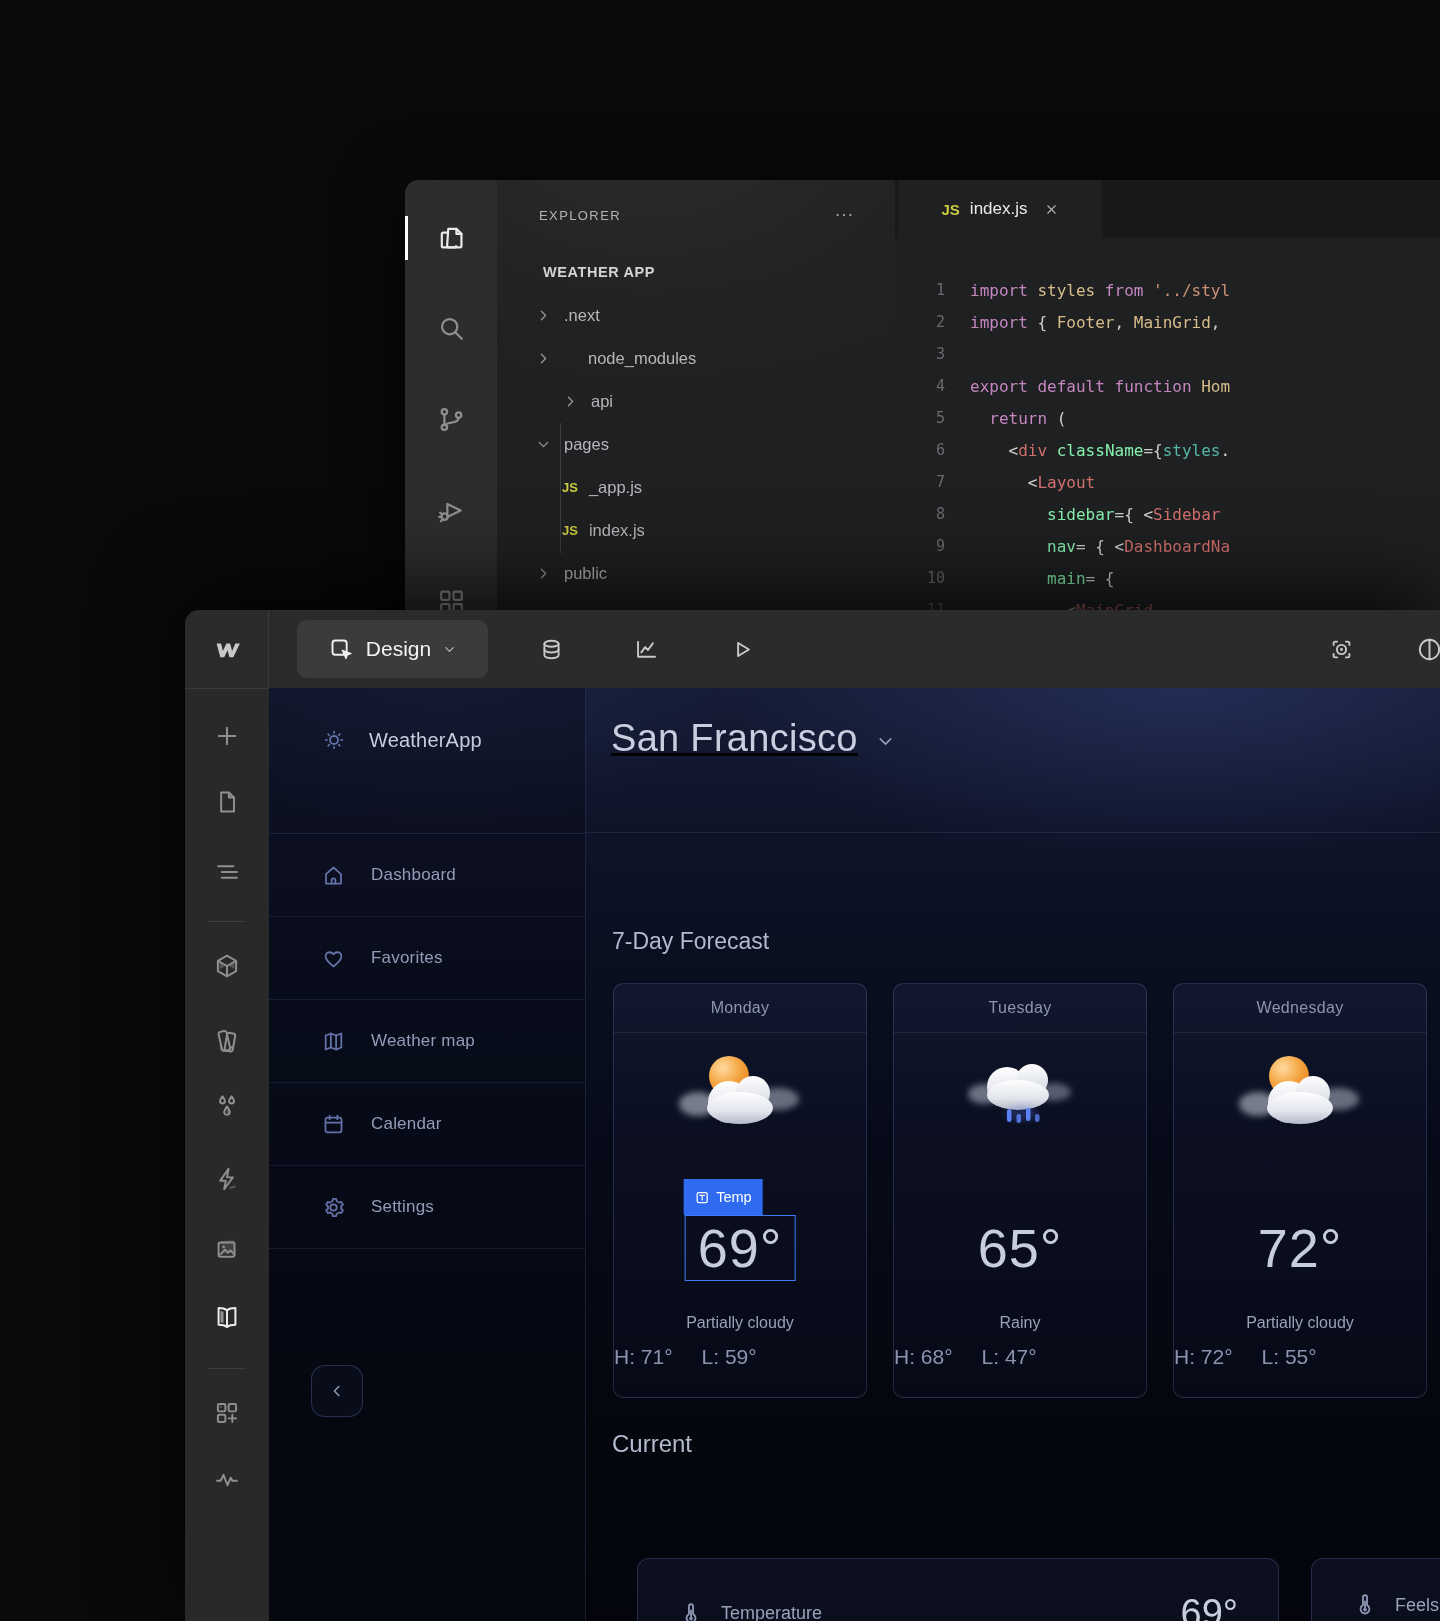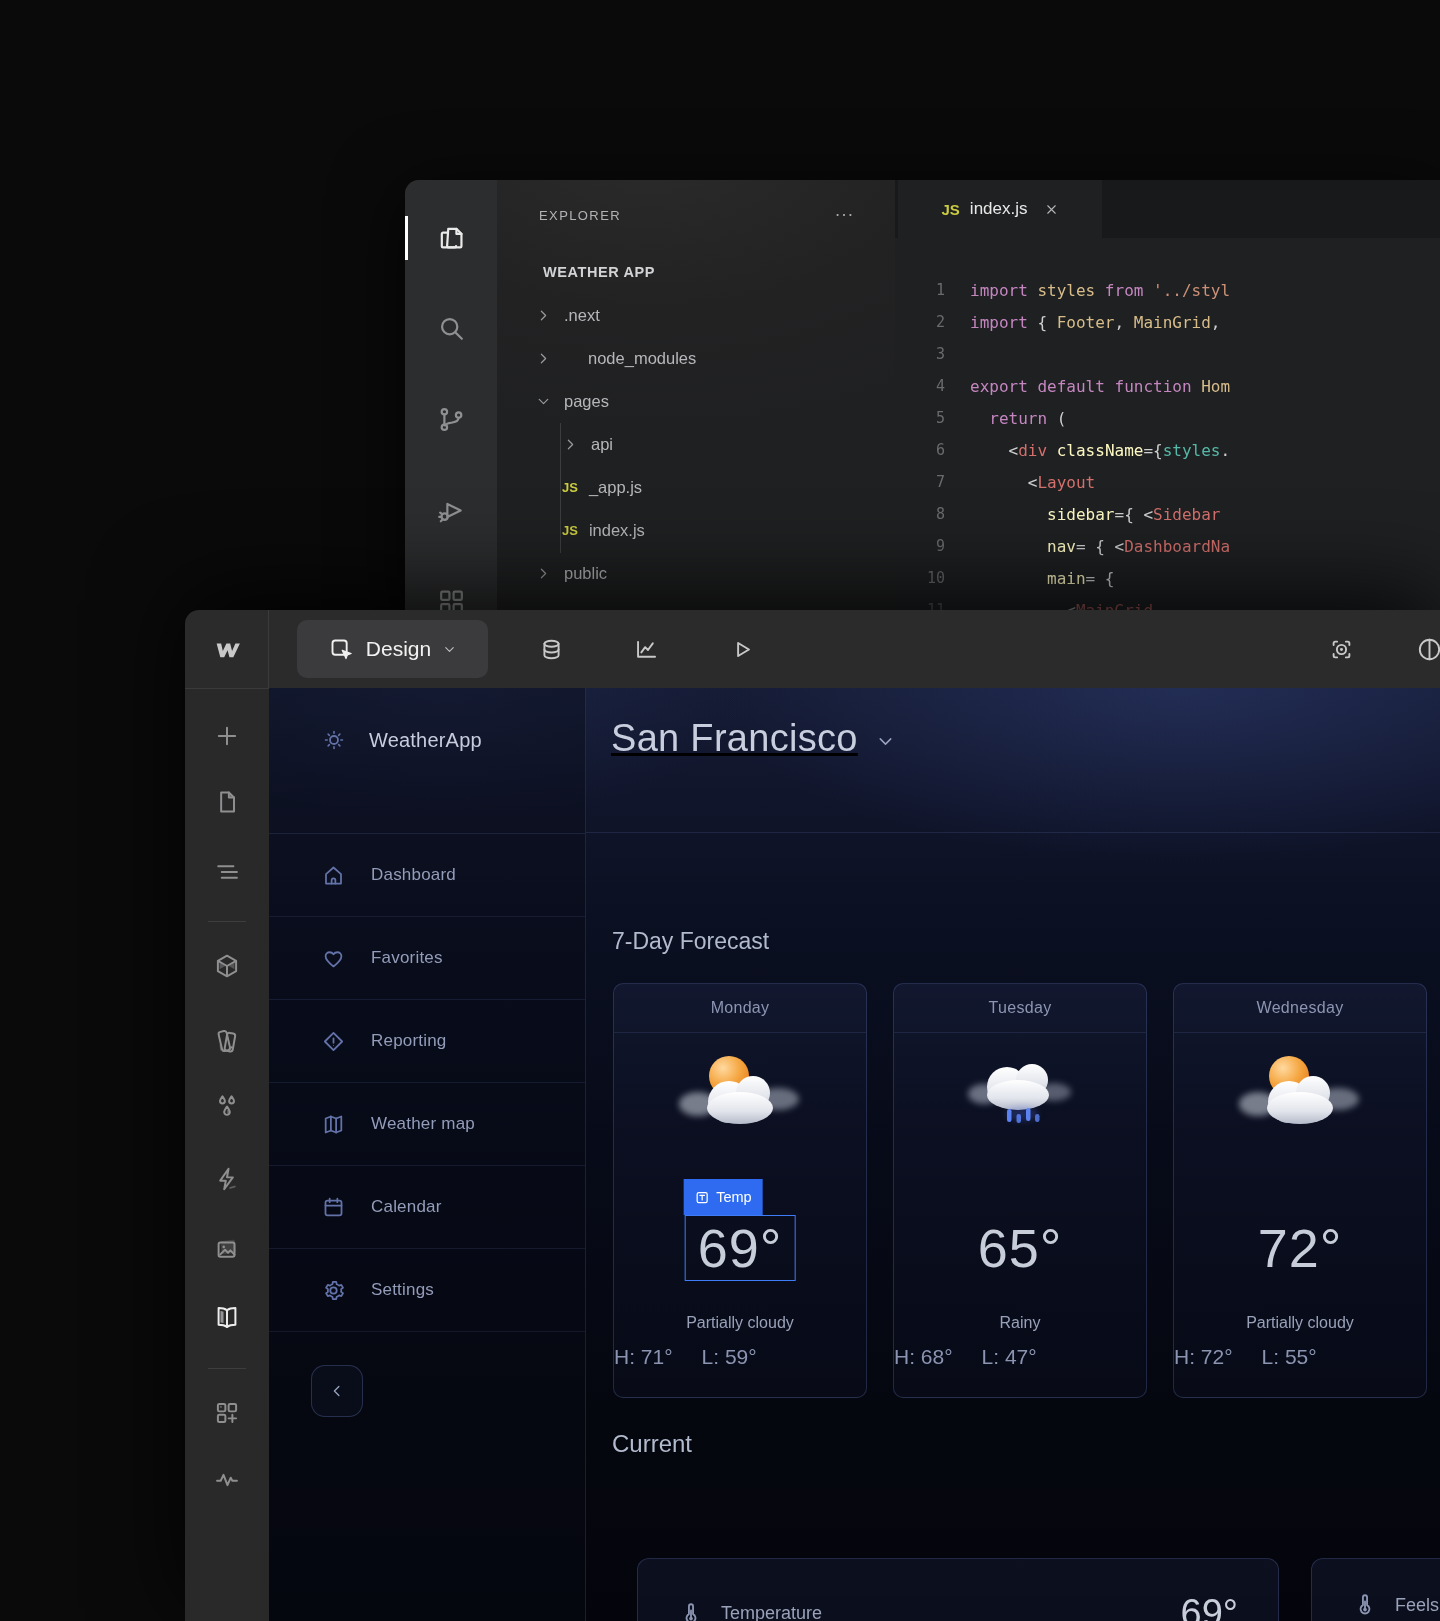--- a/index.html
+++ b/index.html
@@ -35,21 +35,21 @@
     justify-content:center; gap:10px; cursor:pointer; }
   .tab .jsb { font-size:15px; font-weight:bold; color:#cbcb41; }
   .tab .tlabel { font-size:17px; color:#e8e8e8; }
   .tab .tclose { color:#b5b5b5; margin-left:6px; } .tab .tclose svg{ width:15px; height:15px; }
   .code { position:relative; flex:1; padding-top:36px; font-family:"DejaVu Sans Mono", monospace; }
   .cl { height:32px; display:flex; align-items:center; }
   .cl .ln { width:75px; padding-right:25px; text-align:right; color:#6a6b6d; font-size:15px; flex:none; }
   .cl .cd { font-size:16px; white-space:pre; }
   .cl.dim { opacity:.7; }
   .tk-kw{color:#c586c0;} .tk-id{color:#d8bd8a;} .tk-str{color:#ce9178;} .tk-pu{color:#cfcfcf;}
-  .tk-tag{color:#d3706c;} .tk-attr{color:#fef9c3;} .tk-mem{color:#56b8a8;}
+  .tk-tag{color:#d3706c;} .tk-attr{color:#86efac;} .tk-mem{color:#56b8a8;}
 
   
   #designer { position:absolute; left:185px; top:610px; width:1255px; height:1011px;
     background:#2b2b2c; border-radius:14px 0 0 0; overflow:hidden; display:flex; flex-direction:column;
     box-shadow:0 -14px 90px rgba(0,0,0,.85); }
   .toolbar { height:78px; flex:none; display:flex; align-items:center; position:relative; }
   .logo-cell { width:84px; height:100%; flex:none; display:flex; align-items:center; justify-content:center;
     border-right:1px solid #3b3b3c; color:#c9c9c9; }
   .logo-cell svg { width:40px; height:30px; }
   .mode-btn { margin-left:28px; width:191px; height:58px; background:#3b3b3d; border-radius:10px;
@@ -190,35 +190,35 @@
           <span>.next</span>
         </div>
         <div class="trow" style="padding-left: 38px; gap: 24px;">
           <span class="chev" style="margin-right:12px">
             <svg class="ic" viewBox="0 0 24 24">
               <path d="M9 6l6 6-6 6"></path>
             </svg>
           </span>
           <span>node_modules</span>
         </div>
+        <div class="trow" style="padding-left: 65px;">
+          <span class="chev" style="margin-right:12px">
+            <svg class="ic" viewBox="0 0 24 24">
+              <path d="M9 6l6 6-6 6"></path>
+            </svg>
+          </span>
+          <span>api</span>
+        </div>
         <div class="trow" style="padding-left: 38px;">
           <span class="chev" style="margin-right:12px">
             <svg class="ic" viewBox="0 0 24 24">
               <path d="M6 9l6 6 6-6"></path>
             </svg>
           </span>
           <span>pages</span>
-        </div>
-        <div class="trow" style="padding-left: 65px;">
-          <span class="chev" style="margin-right:12px">
-            <svg class="ic" viewBox="0 0 24 24">
-              <path d="M9 6l6 6-6 6"></path>
-            </svg>
-          </span>
-          <span>api</span>
         </div>
         <div class="trow" style="padding-left: 65px;">
           <span class="jsb" style="margin-right:11px">JS</span>
           <span>_app.js</span>
         </div>
         <div class="trow" style="padding-left: 65px;">
           <span class="jsb" style="margin-right:11px">JS</span>
           <span>index.js</span>
         </div>
         <div class="trow" style="padding-left: 38px;">
@@ -453,30 +453,20 @@
               </span>
               <span class="nv-label">Dashboard</span>
             </div>
             <div class="wnav-item">
               <span>
                 <svg class="ic" viewBox="0 0 24 24">
                   <path d="M12 19.6C7 15.9 4.4 13 4.4 9.9 4.4 7.7 6.1 6 8.3 6c1.4 0 2.8.7 3.7 2 .9-1.3 2.3-2 3.7-2 2.2 0 3.9 1.7 3.9 3.9 0 3.1-2.6 6-7.6 9.7z"></path>
                 </svg>
               </span>
               <span class="nv-label">Favorites</span>
-            </div>
-            <div class="wnav-item">
-              <span>
-                <svg class="ic" viewBox="0 0 24 24">
-                  <path d="M12 3.7l8.3 8.3-8.3 8.3-8.3-8.3z"></path>
-                  <path d="M12 9.1v4.2"></path>
-                  <circle cx="12" cy="15.9" r=".5" fill="currentColor" stroke="none"></circle>
-                </svg>
-              </span>
-              <span class="nv-label">Reporting</span>
             </div>
             <div class="wnav-item">
               <span>
                 <svg class="ic" viewBox="0 0 24 24">
                   <path d="M4.5 6.2l5-1.9 5 1.9 5-1.9v13.5l-5 1.9-5-1.9-5 1.9z"></path>
                   <path d="M9.5 4.3v13.5M14.5 6.2v13.5"></path>
                 </svg>
               </span>
               <span class="nv-label">Weather map</span>
             </div>

